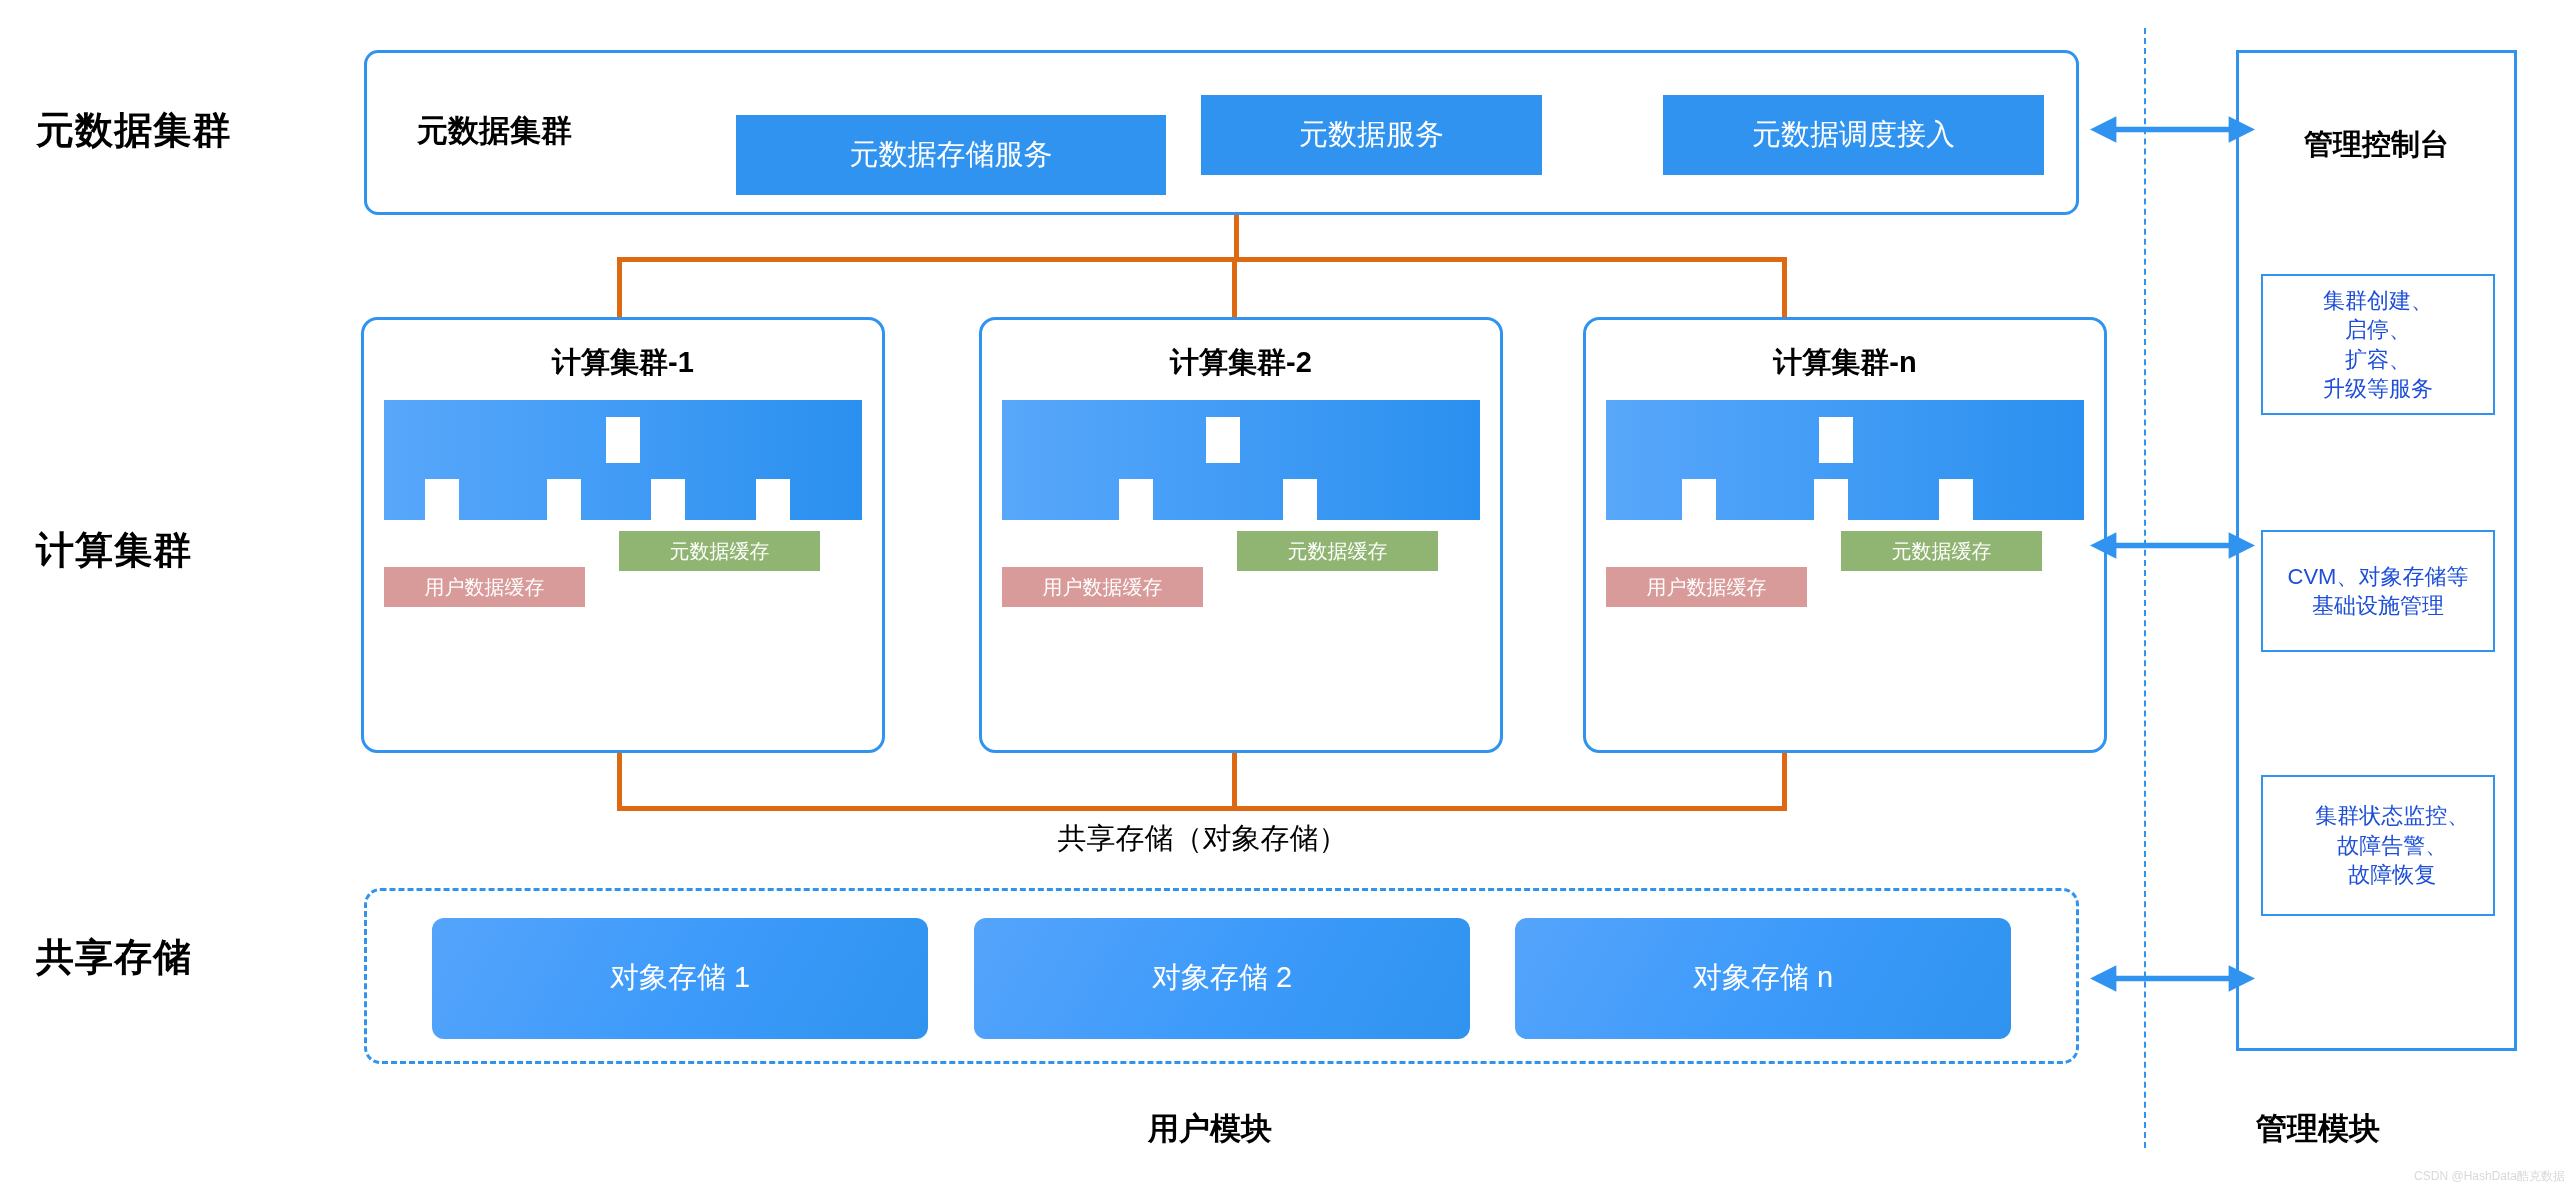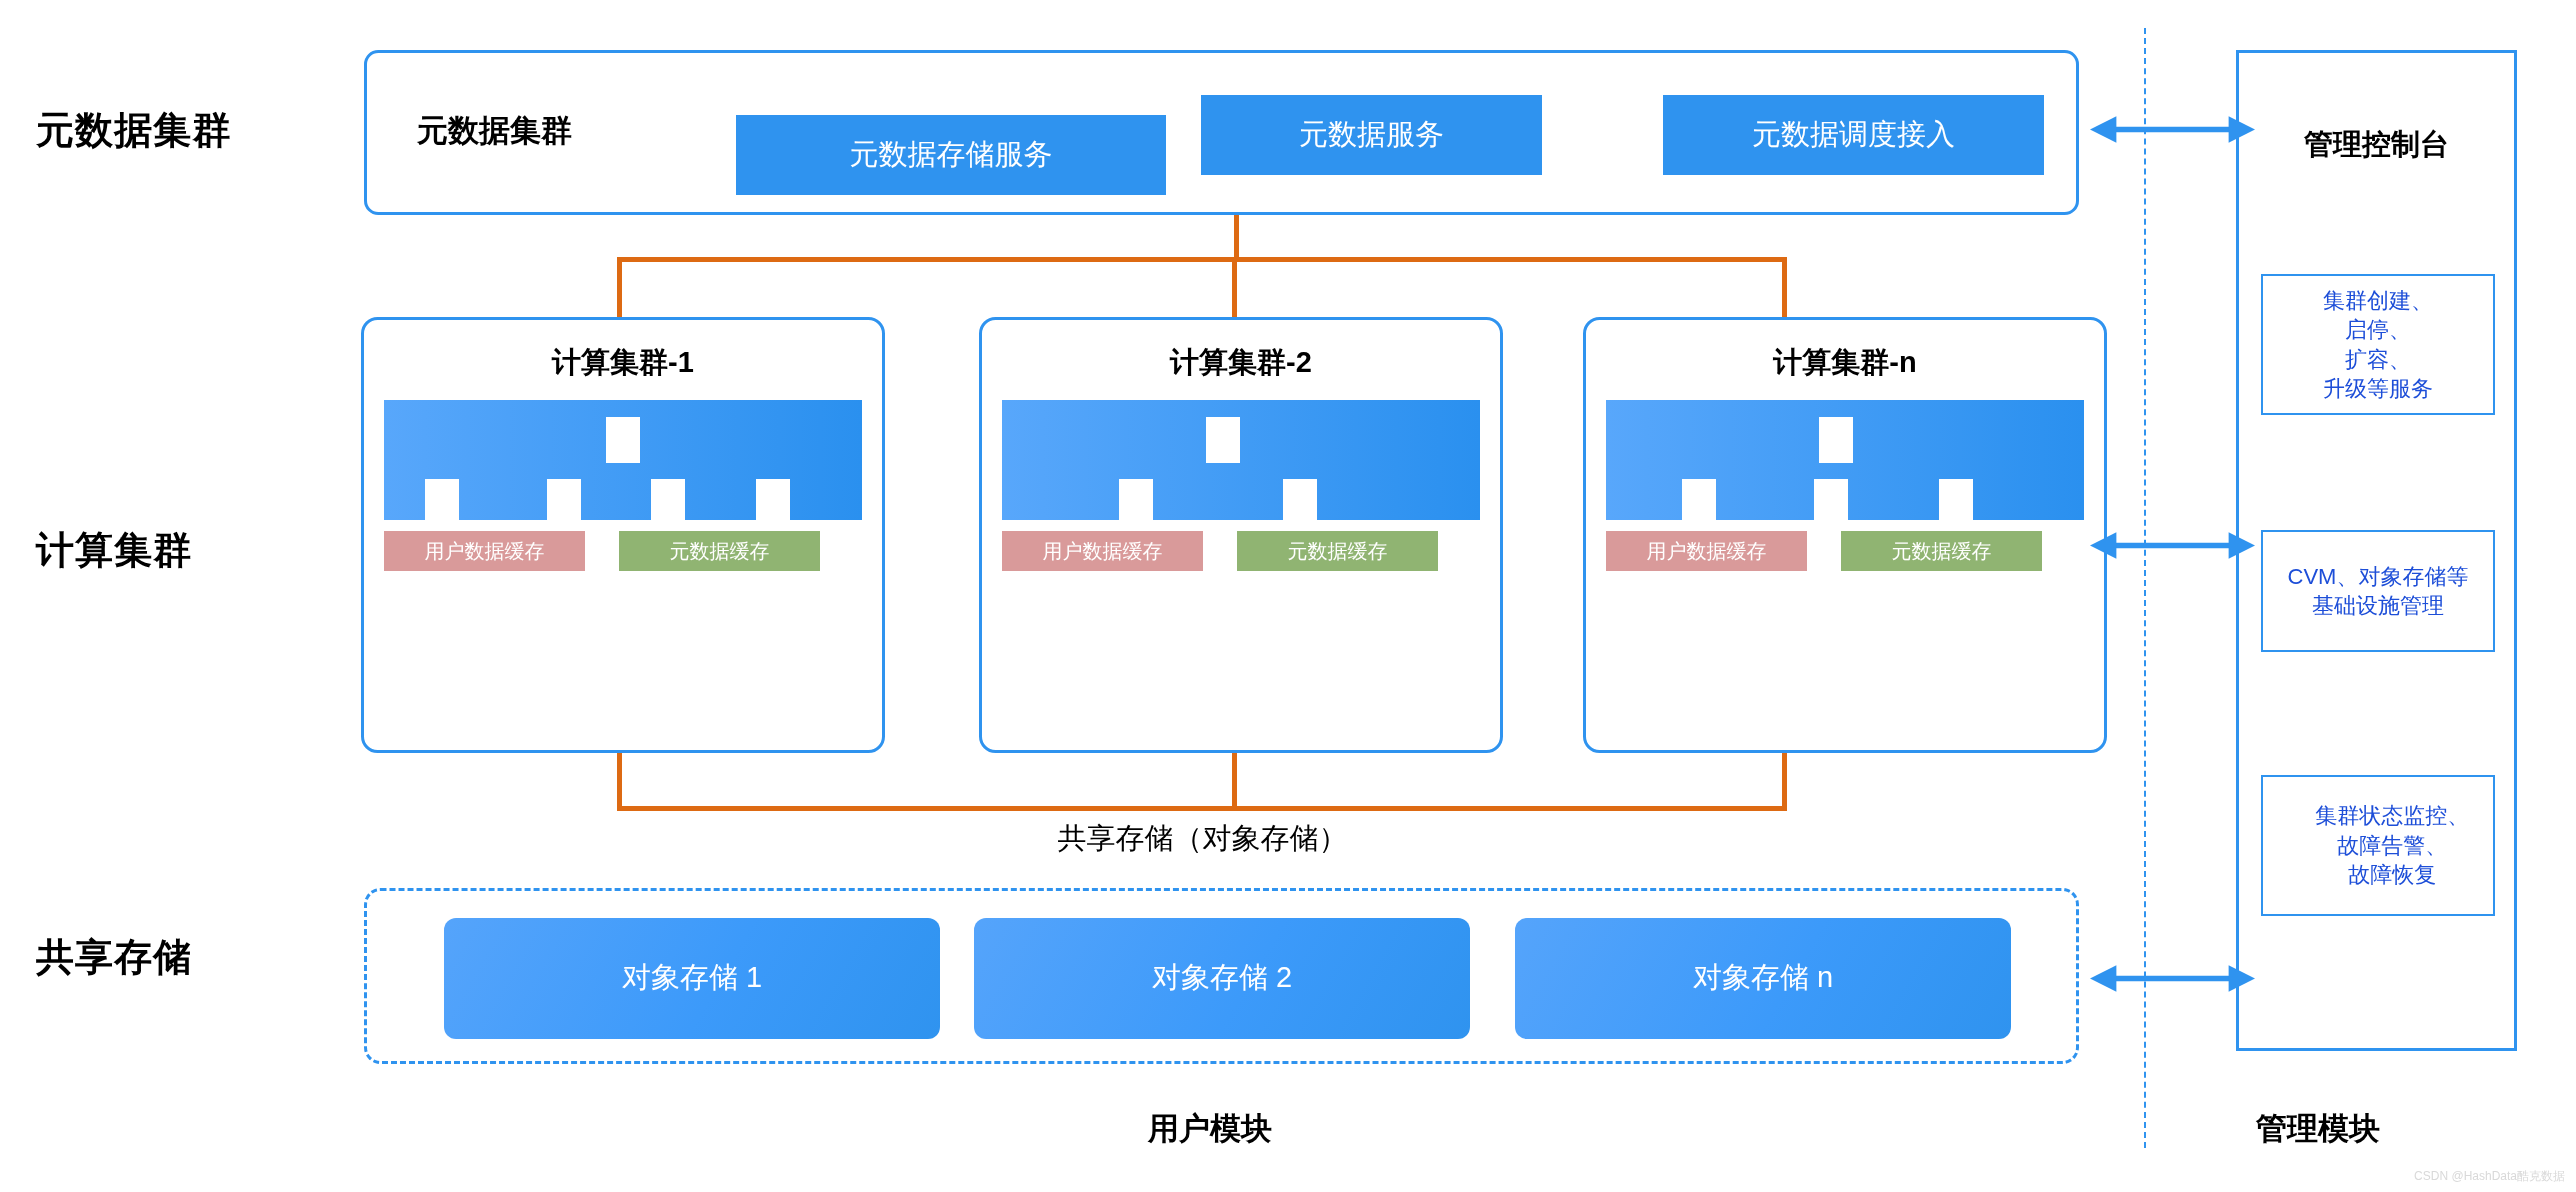--- a/index.html
+++ b/index.html
@@ -69,39 +69,39 @@
   }
   .node{position:absolute;background:#ffffff;width:34px;height:46px;}
   .node-row-top{top:17px;}
   .node-row-bot{top:79px;}
 
   .cache{
     position:absolute;top:211px;height:40px;width:201px;
     display:flex;align-items:center;justify-content:center;
     color:#ffffff;font-size:20px;white-space:nowrap;
   }
-  .cache-user{left:20px;background:#d99a9a;}
+  .cache-user{left:20px;background:#d99a9a;margin-top:36px;}
   .cache-meta{left:255px;background:#90b472;}
 
   
   .shared-caption{
     position:absolute;left:789px;top:819px;width:827px;text-align:center;
     font-size:29px;font-weight:400;color:#000;white-space:nowrap;
   }
   .shared-box{
     position:absolute;left:364px;top:888px;width:1715px;height:176px;
     border:3.3px dashed #2f93ef;border-radius:16.5px;background:#fff;box-sizing:border-box;
   }
   .store{
     position:absolute;top:26.5px;height:121px;width:496px;border-radius:12px;
     background:linear-gradient(120deg,#55a4fb 0%,#3c9afa 55%,#2f93ef 100%);
     display:flex;align-items:center;justify-content:center;
     color:#fff;font-size:29px;white-space:nowrap;
   }
-  #store-0{left:65px;margin-left:12px;}
+  #store-0{left:65px;}
   #store-1{left:607px;text-align:right;}
   #store-2{left:1148px;}
 
   
   .vdash{
     position:absolute;left:2144px;top:27.6px;width:0;height:1120px;
     border-left:2.8px dashed #2f93ef;
   }
 
   

